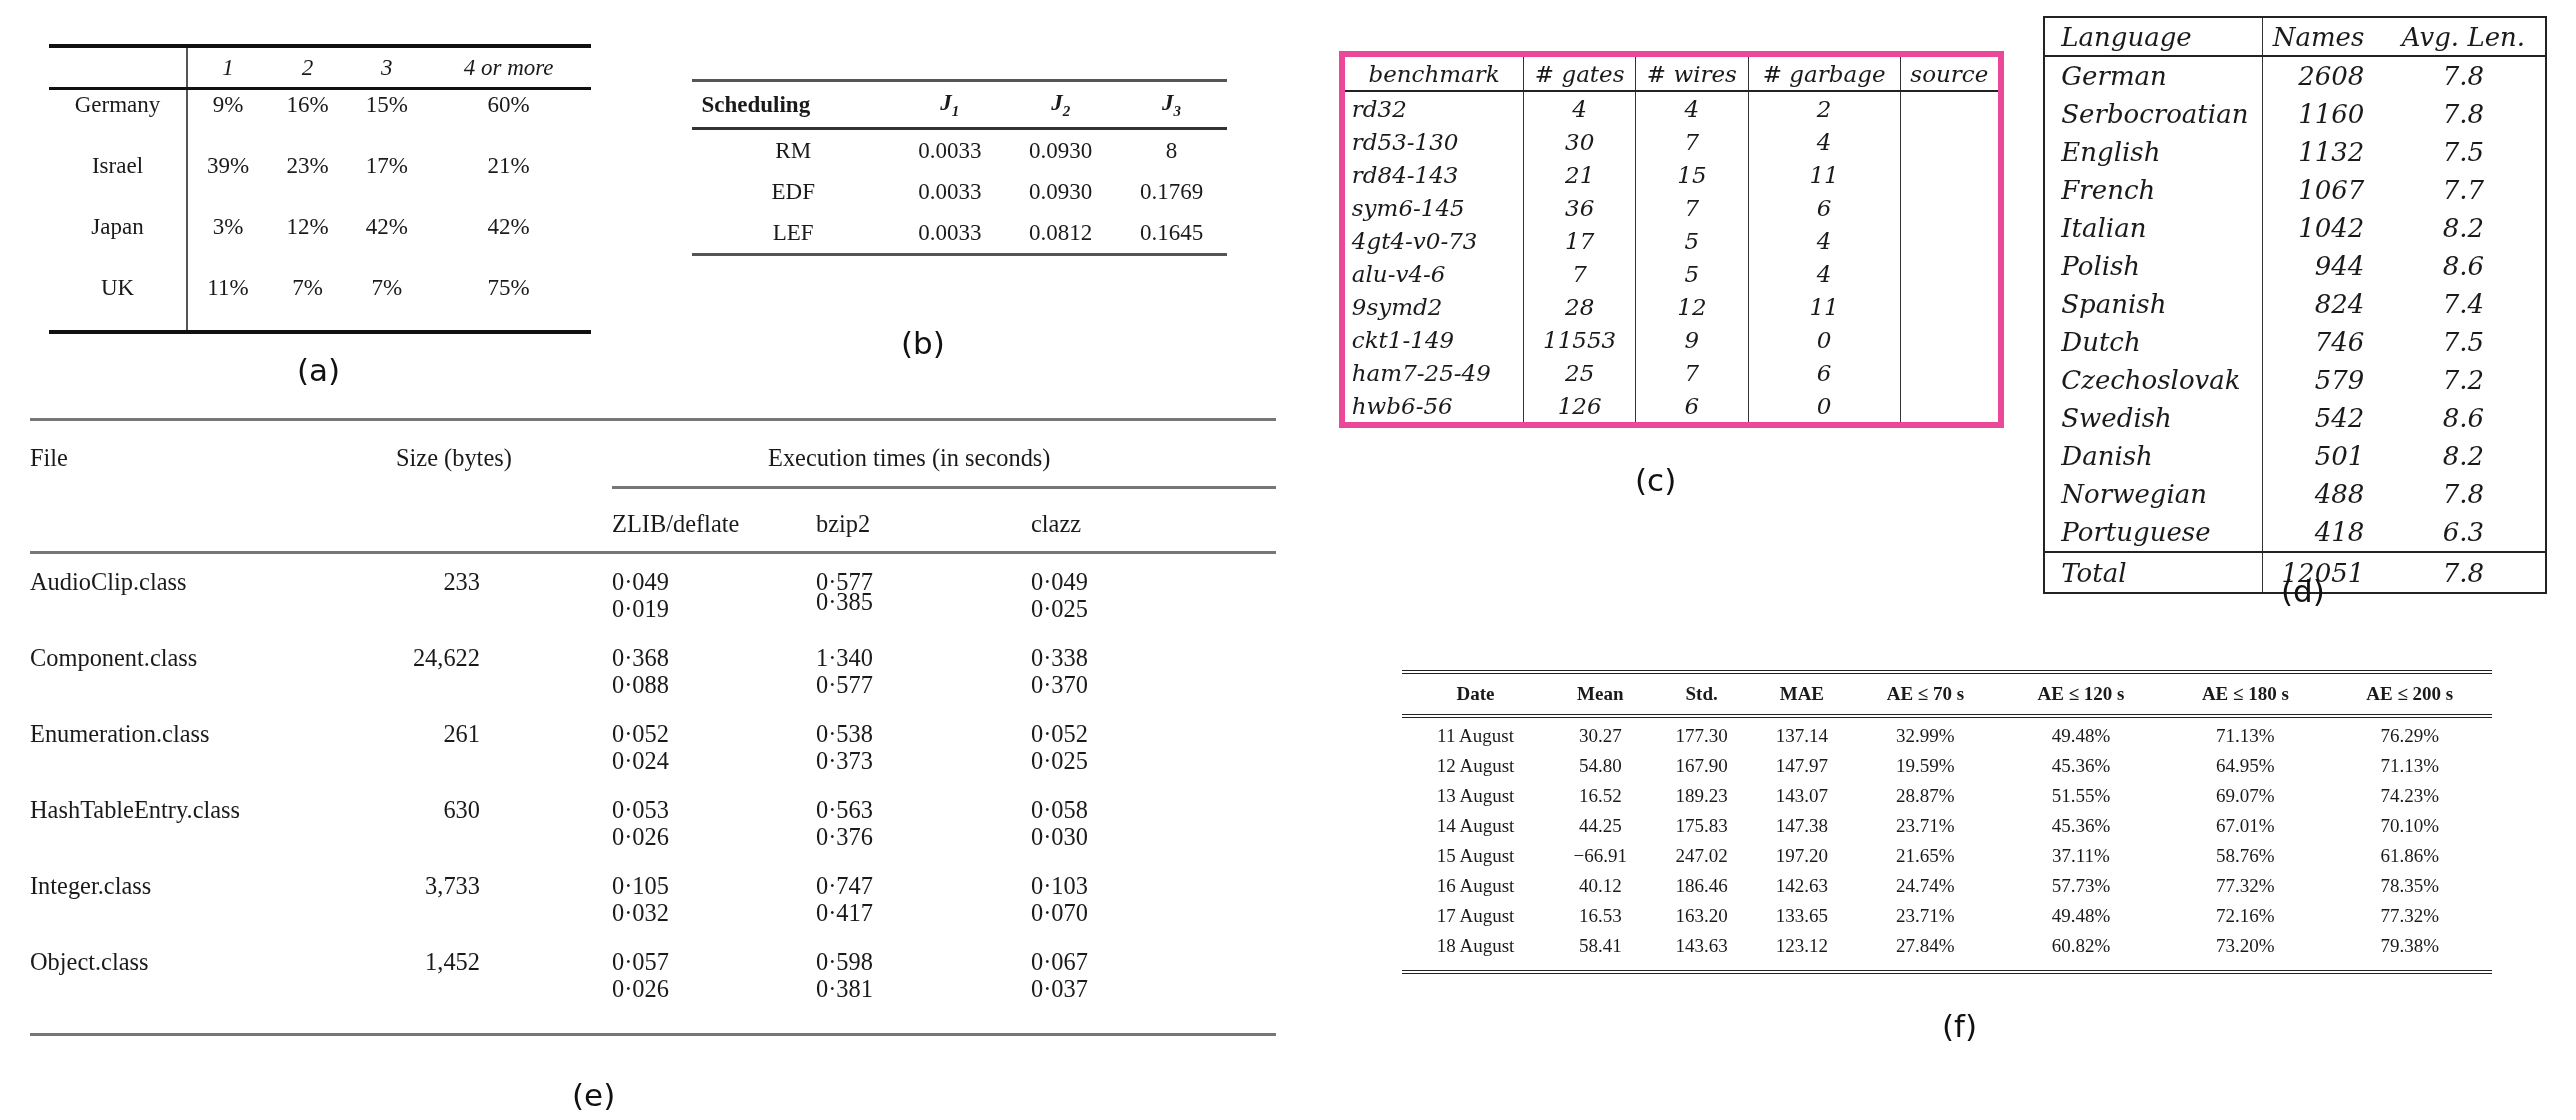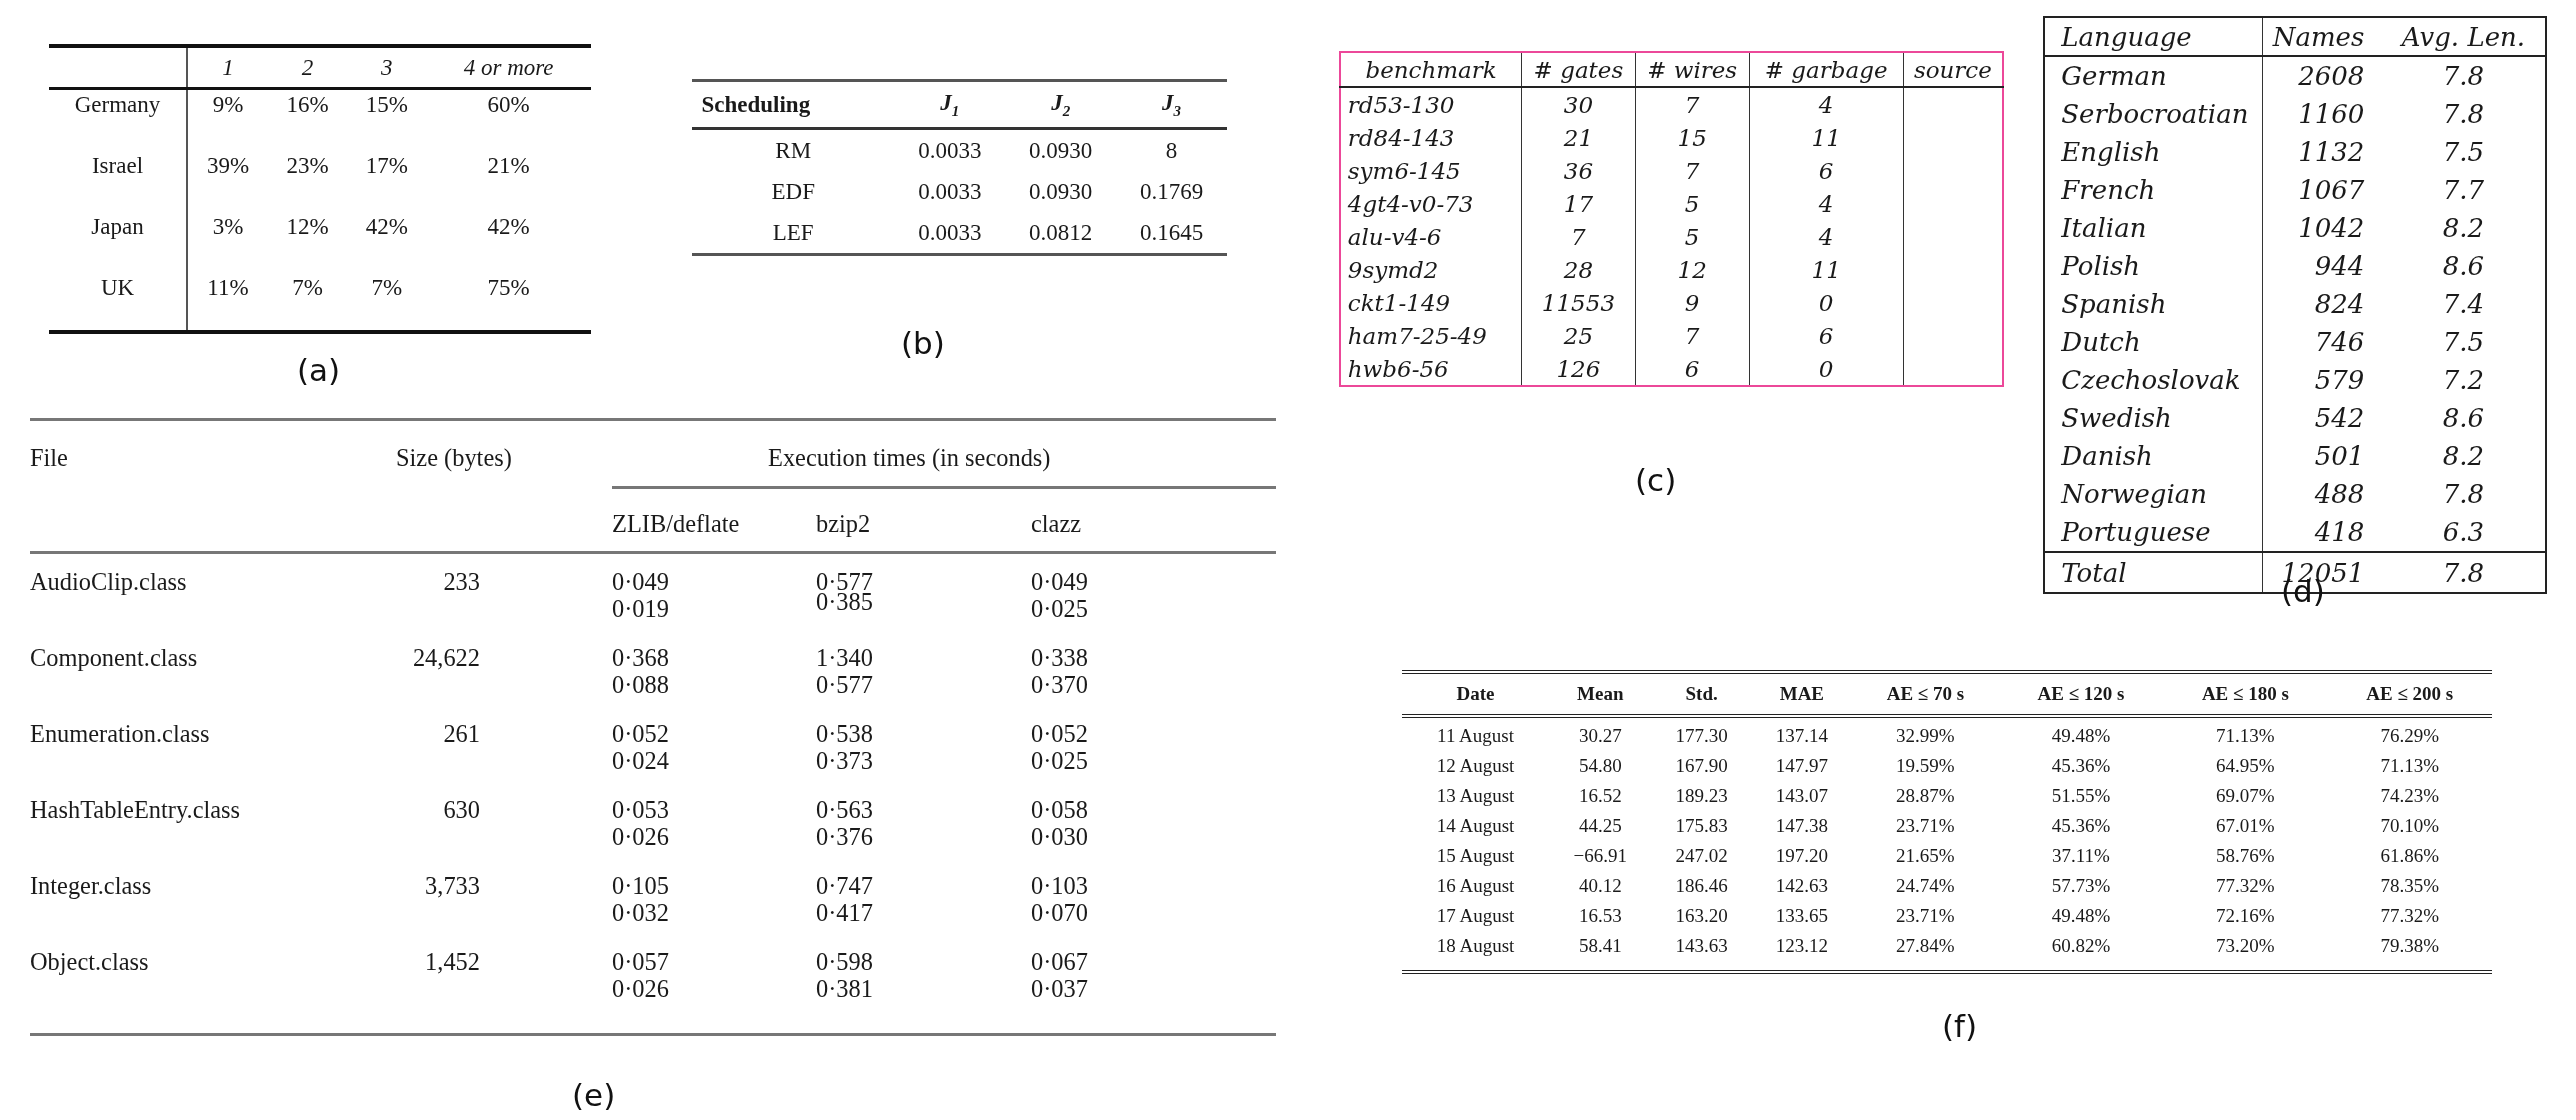--- a/index.html
+++ b/index.html
@@ -18,21 +18,21 @@
     #tbl-a .rowhead { border-right: 2px solid #555; width: 135px; }
 
     
     #tbl-b { position: absolute; left: 692px; top: 79px; width: 535px; font-size: 23px; border-top: 3.4px solid #555; border-bottom: 3.4px solid #555; }
     #tbl-b th { font-weight: bold; height: 43px; border-bottom: 3.4px solid #333; text-align: center; }
     #tbl-b th.first { text-align: left; padding-left: 9.5px; }
     #tbl-b th i sub { font-size: 15px; }
     #tbl-b td { text-align: center; height: 39px; }
 
     
-    #tbl-c { position: absolute; left: 1339px; top: 51px; width: 665px; font-size: 23px; border: 2px solid #ec4899; }
+    #tbl-c { position: absolute; left: 1339px; top: 51px; width: 665px; font-size: 23px; border: 6px solid #ec4899; }
     #tbl-c th, #tbl-c td { border-left: 1.4px solid #333; border-right: 1.4px solid #333; font-weight: normal; }
     #tbl-c th { height: 31px; border-bottom: 2.7px solid #222; }
     #tbl-c td { height: 31px; text-align: center; }
     #tbl-c td.first { text-align: left; padding-left: 6.8px; }
 
     
     #tbl-d { position: absolute; left: 2043px; top: 16.3px; width: 504px; font-size: 26px; border: 2px solid #222; }
     #tbl-d th { font-weight: normal; height: 35px; border-bottom: 2px solid #222; }
     #tbl-d td { height: 36px; }
     #tbl-d .c1 { text-align: left; padding-left: 16.3px; border-right: 1.4px solid #333; width: 200px; }
@@ -140,20 +140,27 @@
     <thead>
       <tr>
         <th>benchmark</th>
         <th># gates</th>
         <th># wires</th>
         <th># garbage</th>
         <th>source</th>
       </tr>
     </thead>
     <tbody>
+      <tr>
+          <td class="first">rd32</td>
+          <td>4</td>
+          <td>4</td>
+          <td>2</td>
+          <td></td>
+        </tr>
       <tr>
           <td class="first">rd53-130</td>
           <td>30</td>
           <td>7</td>
           <td>4</td>
           <td></td>
         </tr>
       <tr>
           <td class="first">rd84-143</td>
           <td>21</td>

